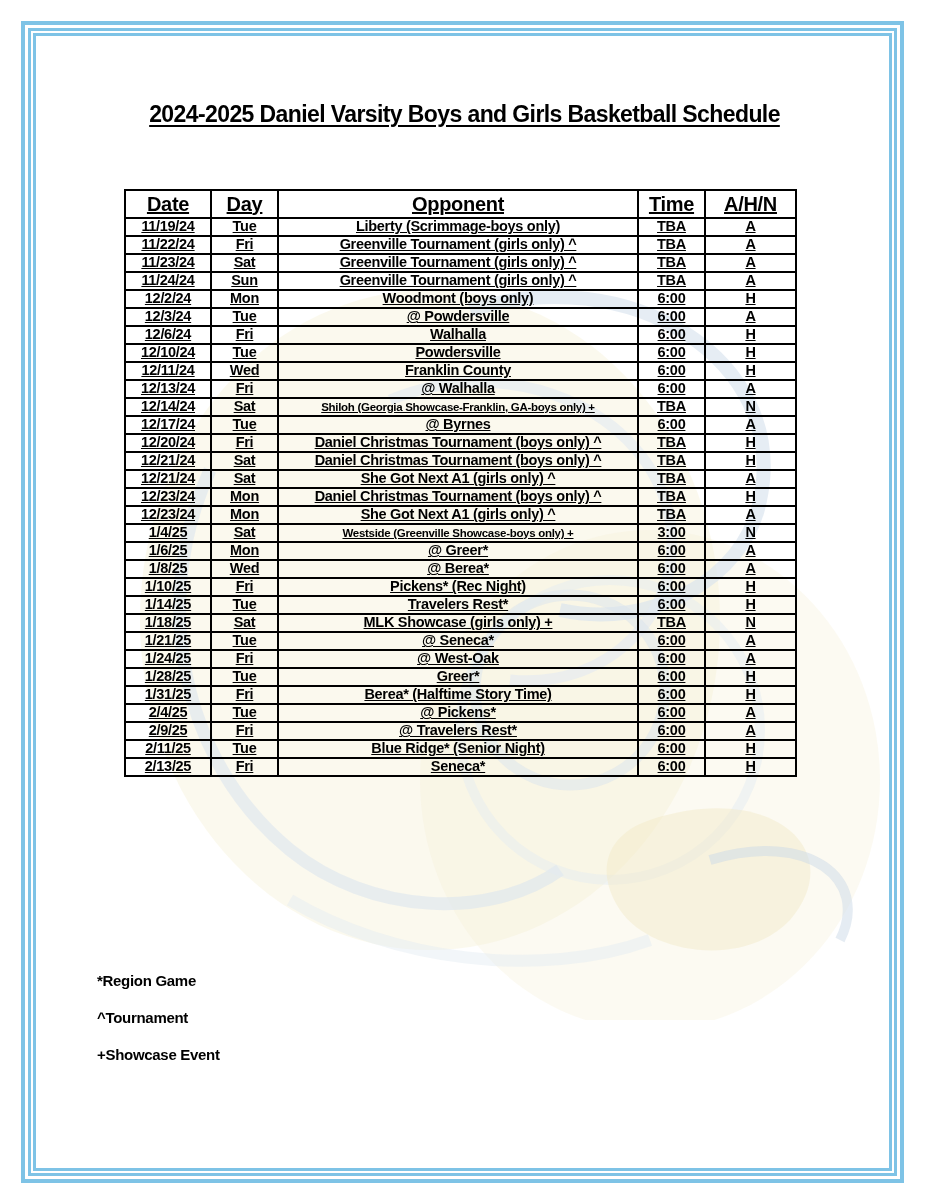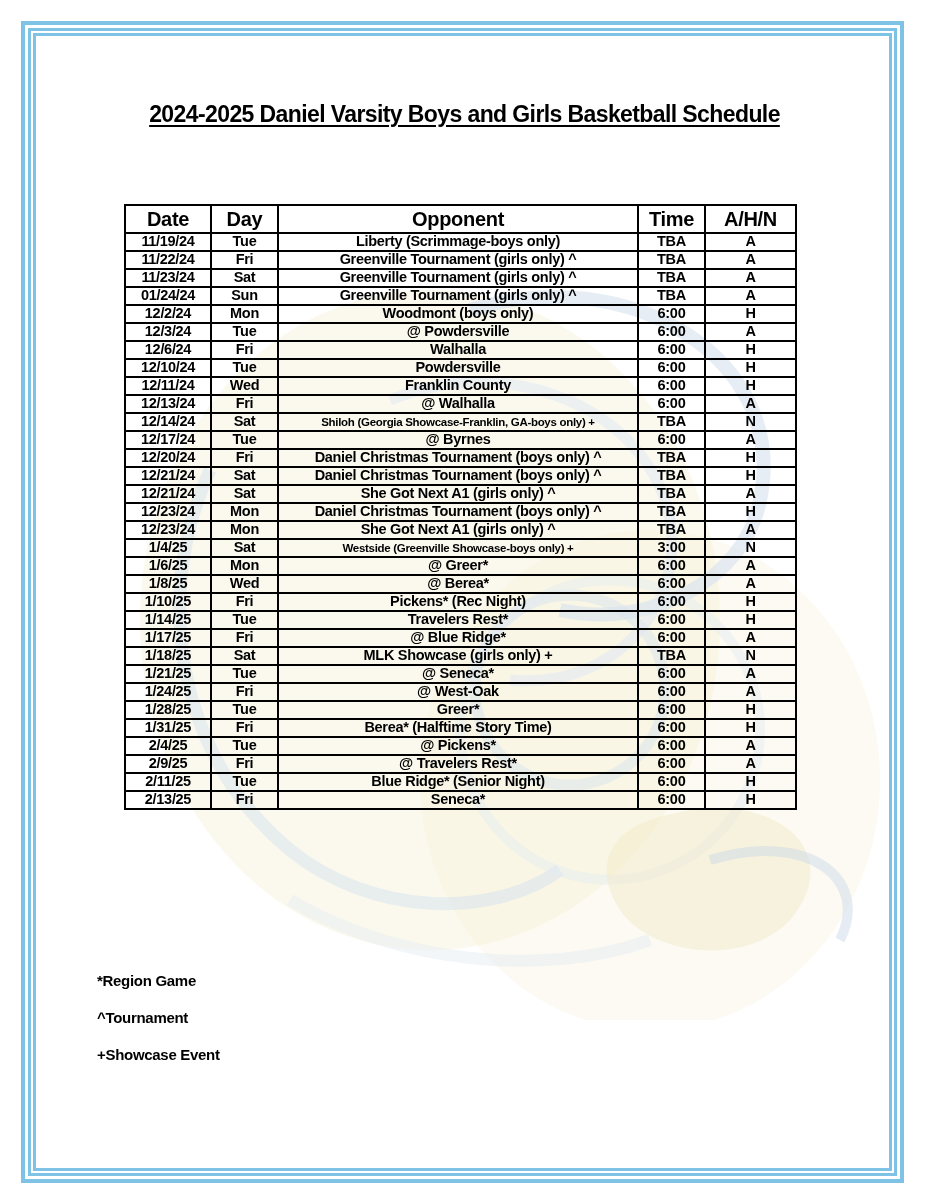--- a/index.html
+++ b/index.html
@@ -38,26 +38,27 @@
     font-size:23px;
     font-weight:bold;
     letter-spacing:-0.6px;
     text-decoration:underline;
     text-underline-offset:3px;
     z-index:2;
   }
 
   table.schedule{
     position:absolute;
-    left:124px;top:204px;
+    left:124px;top:189px;
     width:671px;
     border-collapse:collapse;
     table-layout:fixed;
     z-index:1;
     background:transparent;
+    text-decoration:underline;
   }
   .schedule th,.schedule td{
     border:2px solid #000;
     text-align:center;
     vertical-align:middle;
     font-weight:bold;
     padding:0 2px;
     white-space:nowrap;
     overflow:hidden;
   }
@@ -146,21 +147,21 @@
         <td>A</td>
       </tr>
       <tr>
         <td>11/23/24</td>
         <td>Sat</td>
         <td>Greenville Tournament (girls only) ^</td>
         <td>TBA</td>
         <td>A</td>
       </tr>
       <tr>
-        <td>01/24/24</td>
+        <td>11/24/24</td>
         <td>Sun</td>
         <td>Greenville Tournament (girls only) ^</td>
         <td>TBA</td>
         <td>A</td>
       </tr>
       <tr>
         <td>12/2/24</td>
         <td>Mon</td>
         <td>Woodmont (boys only)</td>
         <td>6:00</td>
@@ -277,27 +278,20 @@
         <td>Pickens* (Rec Night)</td>
         <td>6:00</td>
         <td>H</td>
       </tr>
       <tr>
         <td>1/14/25</td>
         <td>Tue</td>
         <td>Travelers Rest*</td>
         <td>6:00</td>
         <td>H</td>
-      </tr>
-      <tr>
-        <td>1/17/25</td>
-        <td>Fri</td>
-        <td>@ Blue Ridge*</td>
-        <td>6:00</td>
-        <td>A</td>
       </tr>
       <tr>
         <td>1/18/25</td>
         <td>Sat</td>
         <td>MLK Showcase (girls only) +</td>
         <td>TBA</td>
         <td>N</td>
       </tr>
       <tr>
         <td>1/21/25</td>

